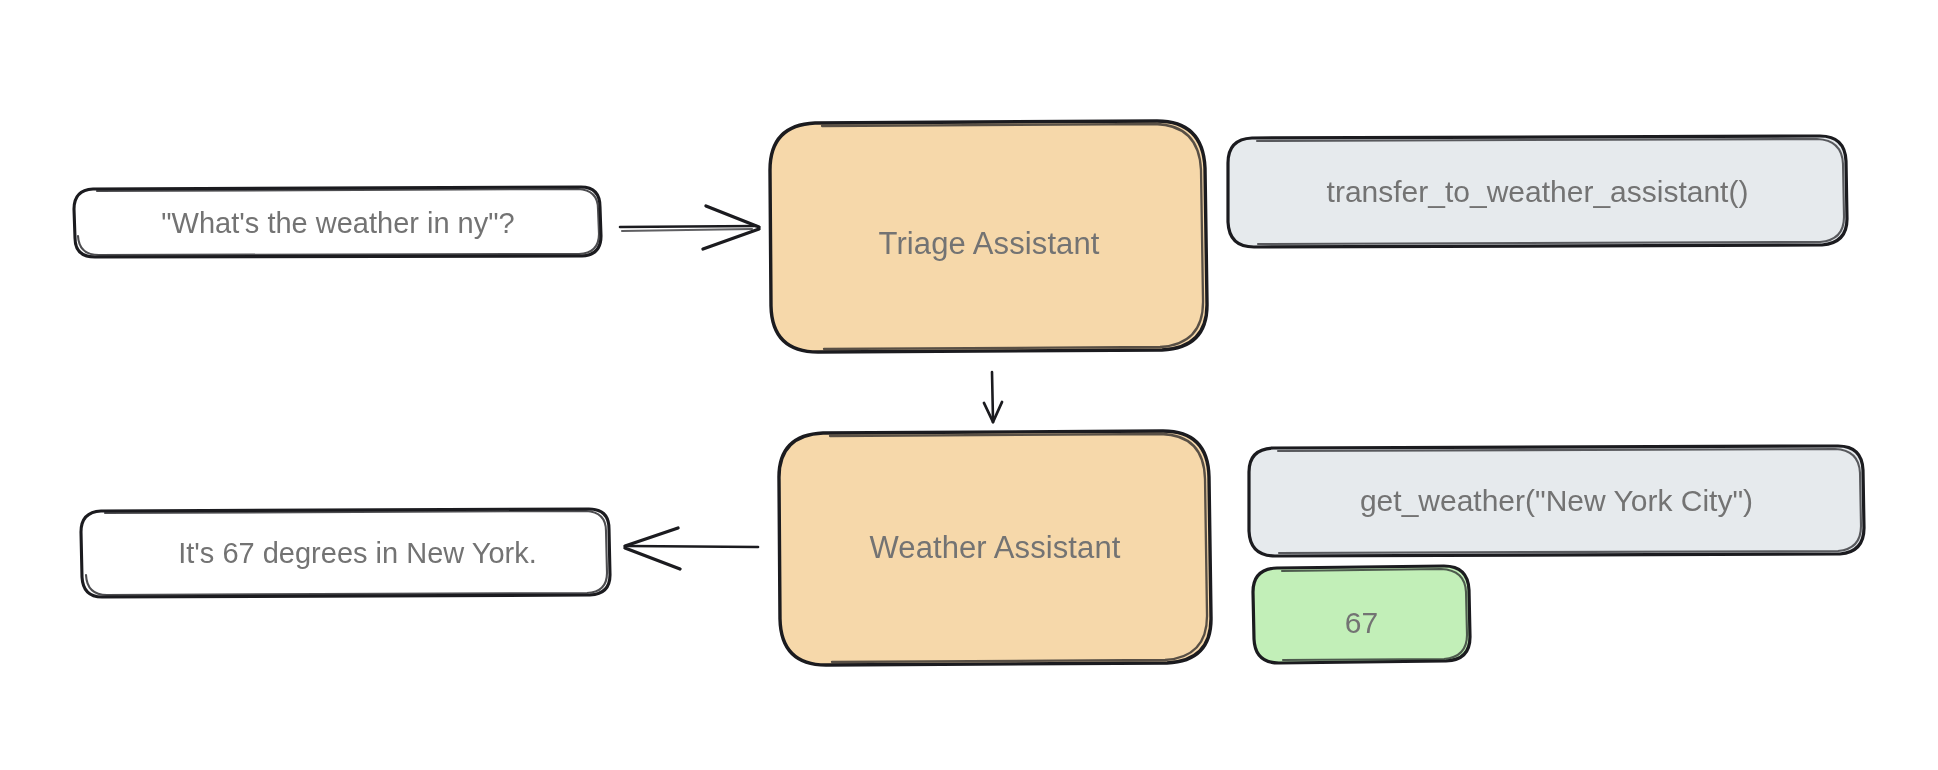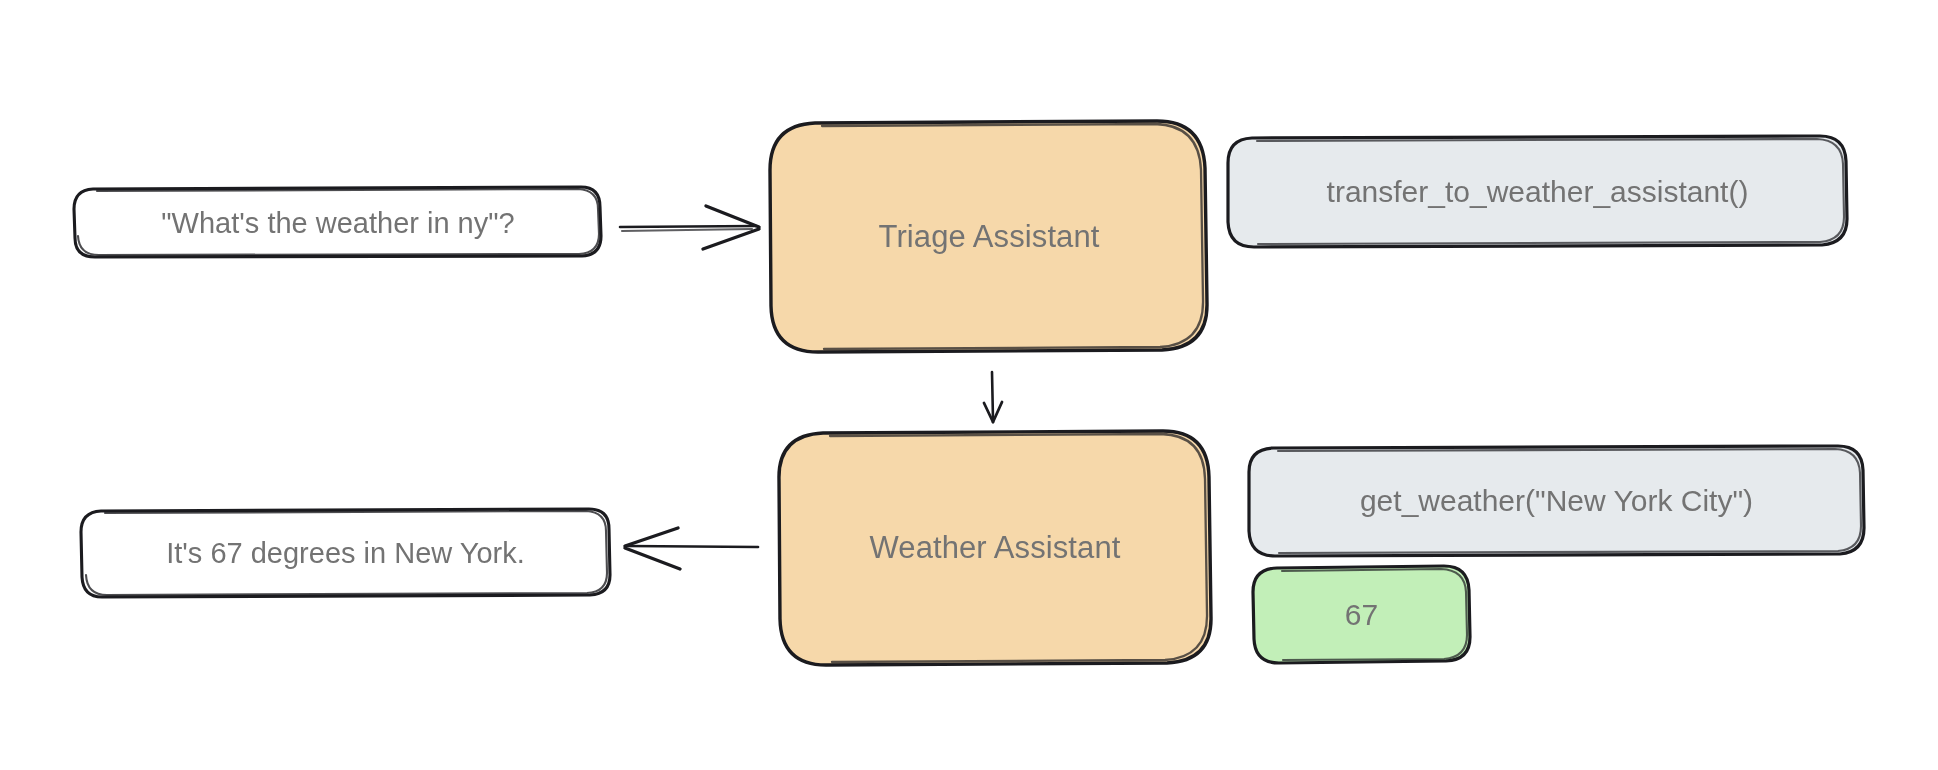--- a/index.html
+++ b/index.html
@@ -41,20 +41,21 @@
     letter-spacing: 0.1px;
   }
   .bubble-label {
     font-size: 29px;
   }
   .tool-label {
     font-size: 30px;
   }
   .result-label {
     font-size: 30px;
+    margin-top: 8px;
   }
 </style>
 </head>
 <body>
 
 <div id="canvas-root">
 
   <svg id="sketch-layer" viewBox="0 0 1938 770" xmlns="http://www.w3.org/2000/svg">
 
     <g>
@@ -108,25 +109,25 @@
 
     <g>
       <path d="M 101 511 L 589 509 Q 609 509 609 529 L 610 575 Q 610 594 590 595 L 102 597 Q 83 597 82 577 L 81 532 Q 81 512 101 511 Z" fill="#ffffff" stroke="#1b1b1f" stroke-width="3.1" stroke-linecap="round" stroke-linejoin="round"></path>
       <path d="M 105 513 L 586 511 Q 606 512 606 531 L 607 573 Q 607 592 587 593 L 107 595 Q 87 595 86 575" fill="none" stroke="#1b1b1f" stroke-width="2.1" stroke-linecap="round" stroke-linejoin="round" opacity="0.78"></path>
     </g>
 
   </svg>
 
   <div class="node-label bubble-label" style="left:74px; top:188px; width:528px; height:70px;">"What's the weather in ny"?</div>
 
-  <div class="node-label agent-label" style="left:770px; top:121px; width:438px; height:231px;">Triage Assistant</div>
+  <div class="node-label agent-label" style="left:770px; top:128px; width:438px; height:231px;">Triage Assistant</div>
 
   <div class="node-label tool-label" style="left:1228px; top:136px; width:619px; height:111px;">transfer_to_weather_assistant()</div>
 
   <div class="node-label agent-label" style="left:778px; top:431px; width:434px; height:234px;">Weather Assistant</div>
 
   <div class="node-label tool-label" style="left:1249px; top:446px; width:615px; height:110px;">get_weather("New York City")</div>
 
   <div class="node-label result-label" style="left:1253px; top:566px; width:217px; height:97px;">67</div>
 
-  <div class="node-label bubble-label" style="left:81px; top:509px; width:529px; height:88px;">It's 67 degrees in New York.</div>
+  <div class="node-label bubble-label" style="left:81px; top:509px; width:529px; height:88px;padding-left:12px;">It's 67 degrees in New York.</div>
 
 </div>
 
 </body></html>

